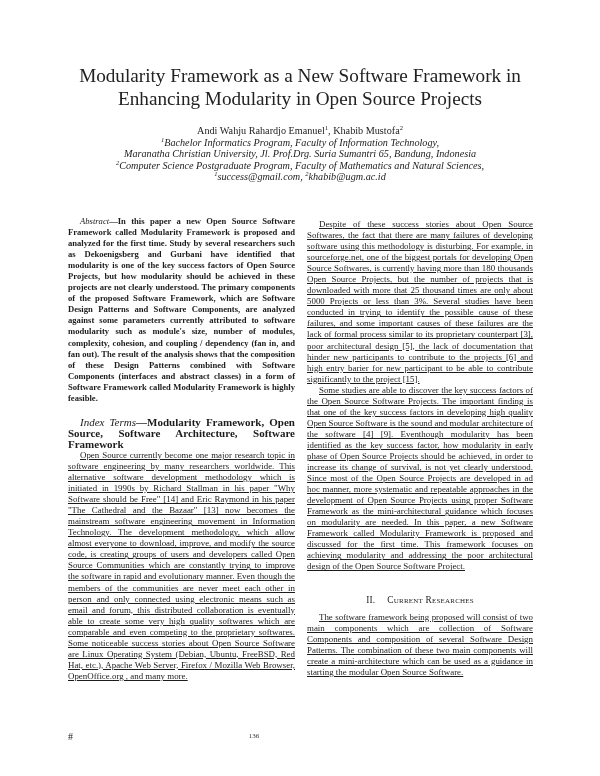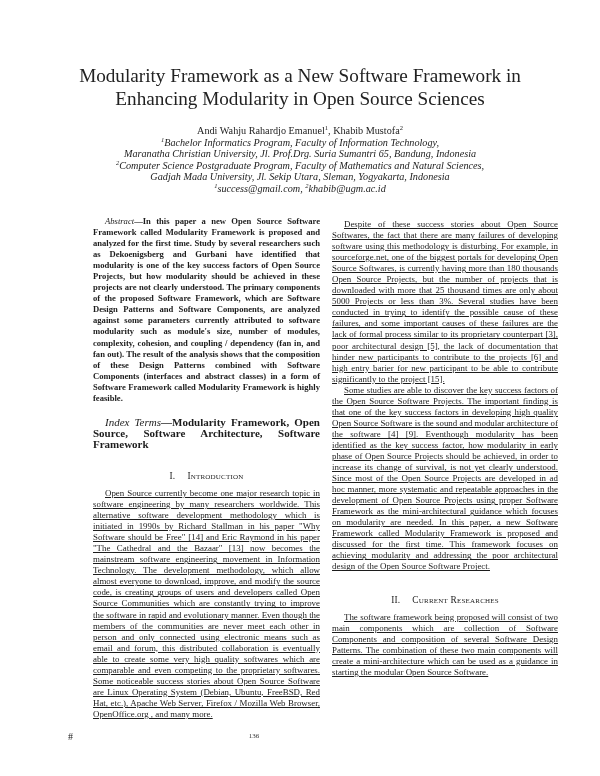--- a/index.html
+++ b/index.html
@@ -4,58 +4,56 @@
 <style>
   html, body { margin:0; padding:0; background:#ffffff; }
   body { width:600px; height:776px; position:relative; overflow:hidden; color:#1a1a1a;
          font-family:"Liberation Serif", "DejaVu Serif", serif; }
   .title { position:absolute; left:0; width:600px; top:64px; text-align:center;
            font-size:19.2px; line-height:23px; color:#222; }
   .authors { position:absolute; left:0; width:600px; top:125px; text-align:center;
              font-size:10.2px; line-height:11.6px; color:#222; }
   .authors .aff { font-style:italic; }
   .authors sup { font-size:6.5px; vertical-align:super; line-height:0; }
-  .col { position:absolute; top:216px; font-size:8.9px; line-height:11.05px; text-align:justify; color:#1c1c1c;margin-left:25px; }
+  .col { position:absolute; top:216px; font-size:8.9px; line-height:11.05px; text-align:justify; color:#1c1c1c; }
   .col.left { left:68px; width:227px; }
   .col.right { left:307px; width:226px; }
   .abstract { font-weight:bold; margin:0; text-indent:12px; font-size:8.6px; line-height:11.05px; }
   .abstract .lead { font-style:italic; font-weight:normal; }
   .index { font-weight:bold; margin:13px 0 0 0; text-indent:12px; font-size:11px; }
   .index .lead { font-style:italic; font-weight:normal; }
   .heading { text-align:center; margin:21px 0 6px 0; font-size:9.4px; letter-spacing:0.2px; }
   .heading .sc { font-variant:small-caps; }
   .heading .num { margin-right:12px; }
   p.body { margin:0; text-indent:12px;text-decoration:underline; }
   .right .heading { margin-top:22px; }
   .footer-hash { position:absolute; left:68px; top:731px; font-size:10px; }
   .page-num { position:absolute; left:0; width:508px; top:732px; text-align:center; font-size:7px; color:#333; }
 </style>
 </head>
 <body>
 
 <div class="title">
   <div>Modularity Framework as a New Software Framework in</div>
-  <div>Enhancing Modularity in Open Source Sciences</div>
+  <div>Enhancing Modularity in Open Source Projects</div>
 </div>
 
 <div class="authors">
   <div>
     <span>Andi Wahju Rahardjo Emanuel</span><sup>1</sup><span>, </span><span>Khabib Mustofa</span><sup>2</sup>
   </div>
   <div class="aff"><sup>1</sup><span>Bachelor Informatics Program, Faculty of Information Technology,</span></div>
   <div class="aff">Maranatha Christian University, Jl. Prof.Drg. Suria Sumantri 65, Bandung, Indonesia</div>
   <div class="aff"><sup>2</sup><span>Computer Science Postgraduate Program, Faculty of Mathematics and Natural Sciences,</span></div>
-  <div class="aff">Gadjah Mada University, Jl. Sekip Utara, Sleman, Yogyakarta, Indonesia</div>
   <div class="aff"><sup>1</sup><span>success@gmail.com</span><span>, </span><sup>2</sup><span>khabib@ugm.ac.id</span></div>
 </div>
 
 <div class="col left">
   <p class="abstract"><span class="lead">Abstract</span><span>—</span><span>In this paper a new Open Source Software Framework called Modularity Framework is proposed and analyzed for the first time. Study by several researchers such as Dekoenigsberg and Gurbani have identified that modularity is one of the key success factors of Open Source Projects, but how modularity should be achieved in these projects are not clearly understood. The primary components of the proposed Software Framework, which are Software Design Patterns and Software Components, are analyzed against some parameters currently attributed to software modularity such as module's size, number of modules, complexity, cohesion, and coupling / dependency (fan in, and fan out). The result of the analysis shows that the composition of these Design Patterns combined with Software Components (interfaces and abstract classes) in a form of Software Framework called Modularity Framework is highly feasible.</span></p>
   <p class="index"><span class="lead">Index Terms</span><span>—</span><span>Modularity Framework, Open Source, Software Architecture, Software Framework</span></p>
-  <div class="heading"><span class="num">I.</span><span class="sc">Introduction</span></div>
   <p class="body">Open Source currently become one major research topic in software engineering by many researchers worldwide. This alternative software development methodology which is initiated in 1990s by Richard Stallman in his paper "Why Software should be Free" [14] and Eric Raymond in his paper "The Cathedral and the Bazaar" [13] now becomes the mainstream software engineering movement in Information Technology. The development methodology, which allow almost everyone to download, improve, and modify the source code, is creating groups of users and developers called Open Source Communities which are constantly trying to improve the software in rapid and evolutionary manner. Even though the members of the communities are never meet each other in person and only connected using electronic means such as email and forum, this distributed collaboration is eventually able to create some very high quality softwares which are comparable and even competing to the proprietary softwares. Some noticeable success stories about Open Source Software are Linux Operating System (Debian, Ubuntu, FreeBSD, Red Hat, etc.), Apache Web Server, Firefox / Mozilla Web Browser, OpenOffice.org , and many more.</p>
 </div>
 
 <div class="col right" style="top:219px;">
   <p class="body">Despite of these success stories about Open Source Softwares, the fact that there are many failures of developing software using this methodology is disturbing. For example, in sourceforge.net, one of the biggest portals for developing Open Source Softwares, is currently having more than 180 thousands Open Source Projects, but the number of projects that is downloaded with more that 25 thousand times are only about 5000 Projects or less than 3%. Several studies have been conducted in trying to identify the possible cause of these failures, and some important causes of these failures are the lack of formal process similar to its proprietary counterpart [3], poor architectural design [5], the lack of documentation that hinder new participants to contribute to the projects [6] and high entry barier for new participant to be able to contribute significantly to the project [15].</p>
   <p class="body">Some studies are able to discover the key success factors of the Open Source Software Projects. The important finding is that one of the key success factors in developing high quality Open Source Software is the sound and modular architecture of the software [4] [9]. Eventhough modularity has been identified as the key success factor, how modularity in early phase of Open Source Projects should be achieved, in order to increase its change of survival, is not yet clearly understood. Since most of the Open Source Projects are developed in ad hoc manner, more systematic and repeatable approaches in the development of Open Source Projects using proper Software Framework as the mini-architectural guidance which focuses on modularity are needed. In this paper, a new Software Framework called Modularity Framework is proposed and discussed for the first time. This framework focuses on achieving modularity and addressing the poor architectural design of the Open Source Software Project.</p>
   <div class="heading"><span class="num">II.</span><span class="sc">Current Researches</span></div>
   <p class="body">The software framework being proposed will consist of two main components which are collection of Software Components and composition of several Software Design Patterns. The combination of these two main components will create a mini-architecture which can be used as a guidance in starting the modular Open Source Software.</p>
 </div>
 

